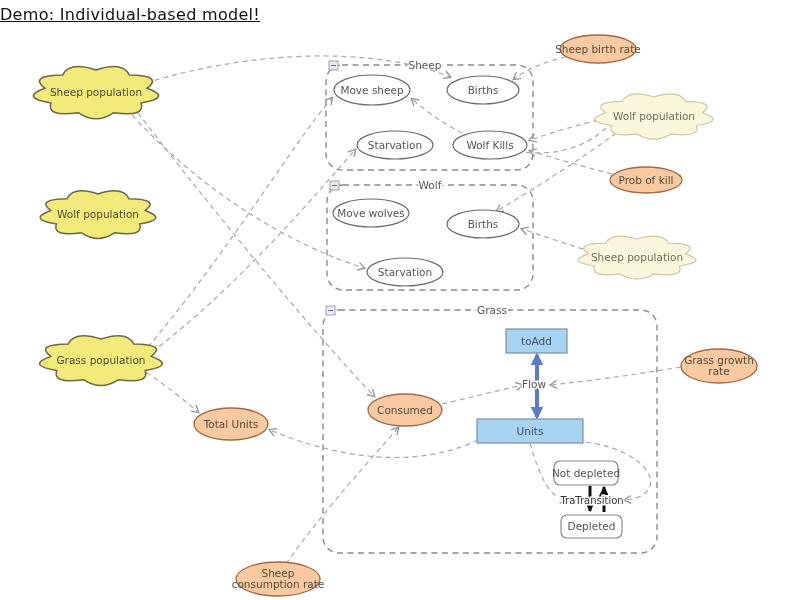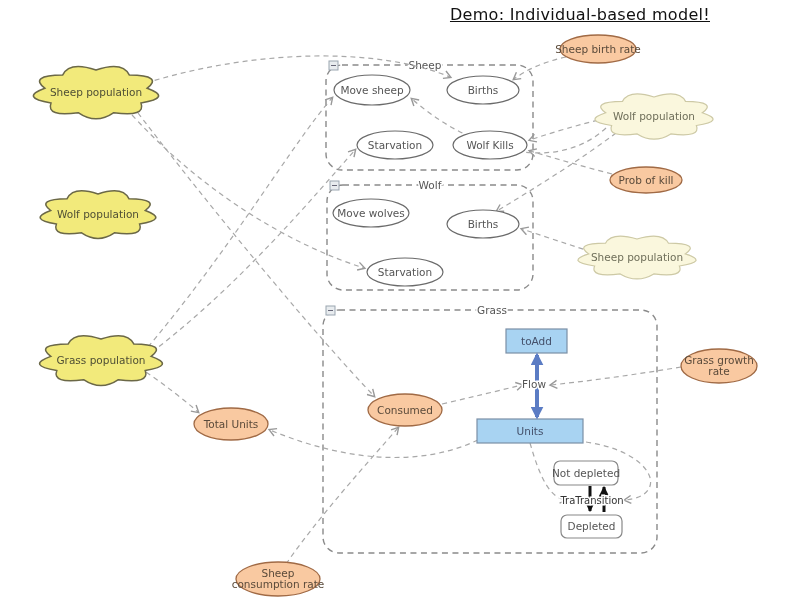--- a/index.html
+++ b/index.html
@@ -1,18 +1,18 @@
 <!DOCTYPE html>
 <html><head>
 <meta charset="utf-8">
 <style>
   html,body{margin:0;padding:0;background:#ffffff;}
   #stage{position:relative;width:800px;height:600px;background:#ffffff;overflow:hidden;
          font-family:"DejaVu Sans", sans-serif;}
-  #title{position:absolute;top:5px;left:0;width:710px;text-align:right;
+  #title{position:absolute;top:5px;left:0;width:710px;text-align:left;
          font-size:16px;color:#111;text-decoration:underline;letter-spacing:0.3px;}
   #diagram{position:absolute;top:0;left:0;}
   svg text{font-family:"DejaVu Sans", sans-serif;}
 </style>
 </head>
 <body>
 
 <div id="stage">
   <div id="title">Demo: Individual-based model!</div>
   <svg id="diagram" width="800" height="600" viewBox="0 0 800 600">

